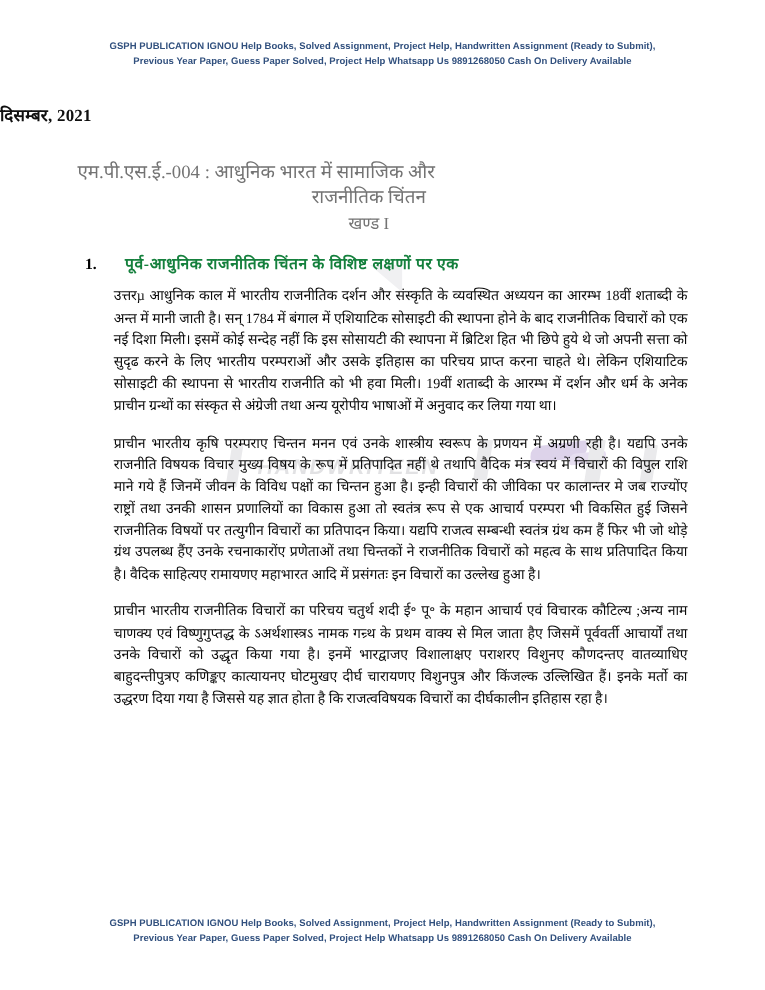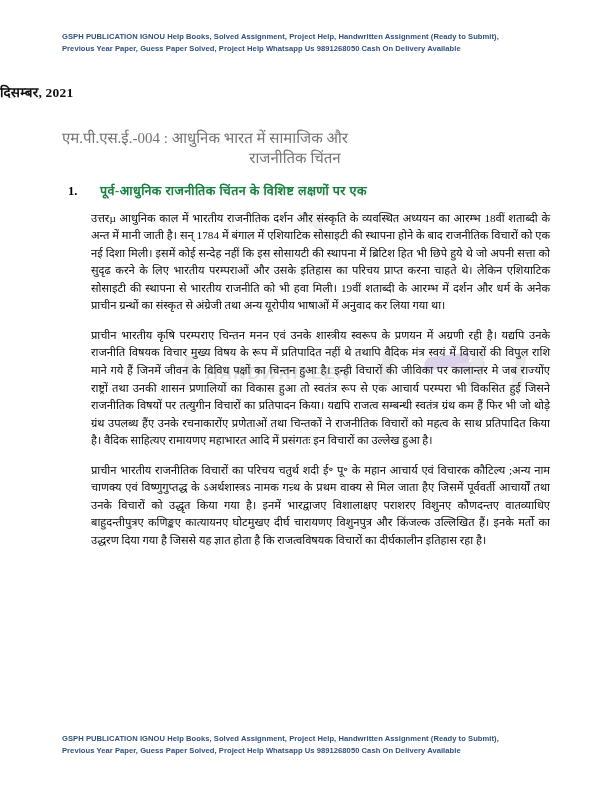--- a/index.html
+++ b/index.html
@@ -85,21 +85,21 @@
   .content {
     position: relative;
     z-index: 1;
   }
 
   .banner {
     font-family: "Liberation Sans", "DejaVu Sans", sans-serif;
     font-size: 7.6px;
     font-weight: 700;
     color: #31507e;
-    text-align: left;
+    text-align: center;
     line-height: 1.62;
     letter-spacing: 0.05px;
   }
 
   .banner-top {
     padding: 31px 62px 0 62px;
   }
 
   .banner-bottom {
     position: absolute;
@@ -195,20 +195,21 @@
     <div class="banner banner-top">
       <div>GSPH PUBLICATION IGNOU Help Books, Solved Assignment, Project Help, Handwritten Assignment (Ready to Submit),</div>
       <div>Previous Year Paper, Guess Paper Solved, Project Help Whatsapp Us 9891268050 Cash On Delivery Available</div>
     </div>
 
     <div class="date-line">दिसम्बर, 2021</div>
 
     <div class="doc-title">
       <span class="t-line1">एम.पी.एस.ई.-004 : आधुनिक भारत में सामाजिक और</span>
       <span class="t-line2">राजनीतिक चिंतन</span>
+      <span class="t-line3">खण्ड I</span>
     </div>
 
     <div class="question-block">
       <div class="q-number">1.</div>
       <div class="q-text">
         <span class="ql ql1">पूर्व-आधुनिक राजनीतिक चिंतन के विशिष्ट लक्षणों पर एक</span>
       </div>
     </div>
 
     <div class="body-text">

